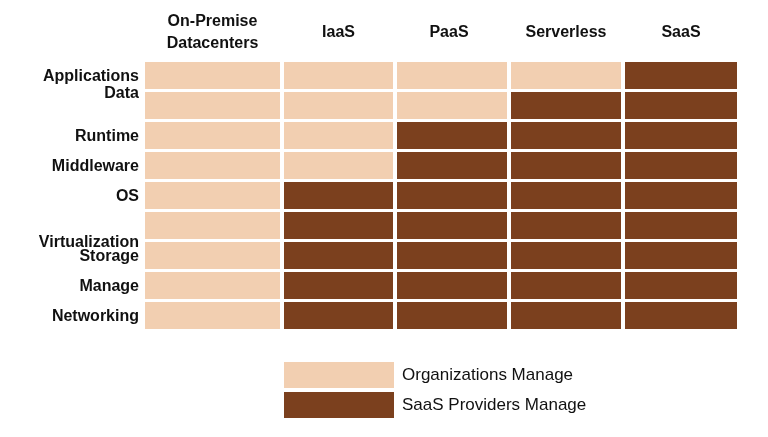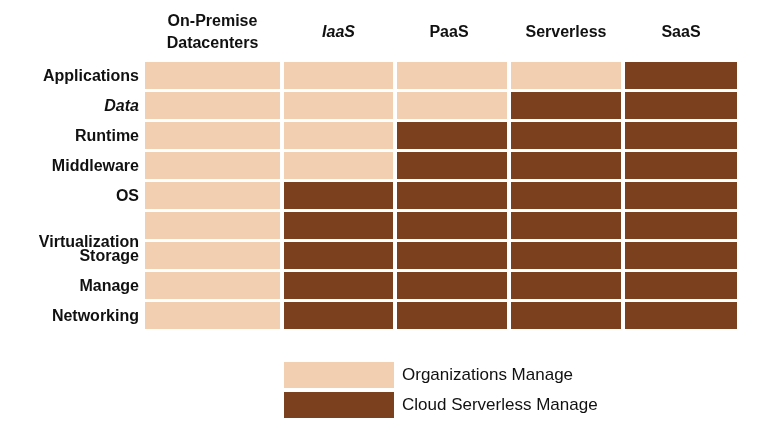--- a/index.html
+++ b/index.html
@@ -9,31 +9,31 @@
   .cell{position:absolute;height:27px;}
   .legend-swatch{position:absolute;left:284px;width:110px;height:26px;}
   .legend-label{position:absolute;left:402px;font-size:17px;color:#111;height:26px;line-height:26px;}
 </style>
 </head>
 <body>
 
 <div id="diagram">
     <div class="colhead" style="left: 135px; width: 155px;">On-Premise
 Datacenters</div>
-    <div class="colhead" style="left: 274px; width: 129px; font-style: italic;">IaaS</div>
+    <div class="colhead" style="left: 274px; width: 129px;">IaaS</div>
     <div class="colhead" style="left: 384px; width: 130px;">PaaS</div>
     <div class="colhead" style="left: 501px; width: 130px;">Serverless</div>
     <div class="colhead" style="left: 615px; width: 132px;">SaaS</div>
     <div class="rowlabel" style="top: 62px;">Applications</div>
     <div class="cell" style="top: 62px; left: 145px; width: 135px; background: rgb(242, 207, 177);"></div>
     <div class="cell" style="top: 62px; left: 284px; width: 109px; background: rgb(242, 207, 177);"></div>
     <div class="cell" style="top: 62px; left: 397px; width: 110px; background: rgb(242, 207, 177);"></div>
     <div class="cell" style="top: 62px; left: 511px; width: 110px; background: rgb(242, 207, 177);"></div>
     <div class="cell" style="top: 62px; left: 625px; width: 112px; background: rgb(123, 64, 30);"></div>
-    <div class="rowlabel" style="top: 92px; font-style: italic;">Data</div>
+    <div class="rowlabel" style="top: 79px;">Data</div>
     <div class="cell" style="top: 92px; left: 145px; width: 135px; background: rgb(242, 207, 177);"></div>
     <div class="cell" style="top: 92px; left: 284px; width: 109px; background: rgb(242, 207, 177);"></div>
     <div class="cell" style="top: 92px; left: 397px; width: 110px; background: rgb(242, 207, 177);"></div>
     <div class="cell" style="top: 92px; left: 511px; width: 110px; background: rgb(123, 64, 30);"></div>
     <div class="cell" style="top: 92px; left: 625px; width: 112px; background: rgb(123, 64, 30);"></div>
     <div class="rowlabel" style="top: 122px; text-align: right;">Runtime</div>
     <div class="cell" style="top: 122px; left: 145px; width: 135px; background: rgb(242, 207, 177);"></div>
     <div class="cell" style="top: 122px; left: 284px; width: 109px; background: rgb(242, 207, 177);"></div>
     <div class="cell" style="top: 122px; left: 397px; width: 110px; background: rgb(123, 64, 30);"></div>
     <div class="cell" style="top: 122px; left: 511px; width: 110px; background: rgb(123, 64, 30);"></div>
@@ -72,13 +72,13 @@
     <div class="cell" style="top: 302px; left: 145px; width: 135px; background: rgb(242, 207, 177);"></div>
     <div class="cell" style="top: 302px; left: 284px; width: 109px; background: rgb(123, 64, 30);"></div>
     <div class="cell" style="top: 302px; left: 397px; width: 110px; background: rgb(123, 64, 30);"></div>
     <div class="cell" style="top: 302px; left: 511px; width: 110px; background: rgb(123, 64, 30);"></div>
     <div class="cell" style="top: 302px; left: 625px; width: 112px; background: rgb(123, 64, 30);"></div>
   </div>
 
 <div class="legend-swatch" style="top:362px;background:#F2CFB1;"></div>
 <div class="legend-label" style="top:362px;">Organizations Manage</div>
 <div class="legend-swatch" style="top:392px;background:#7B401E;"></div>
-<div class="legend-label" style="top:392px;">Cloud Serverless Manage</div>
+<div class="legend-label" style="top:392px;">SaaS Providers Manage</div>
 
 </body></html>

